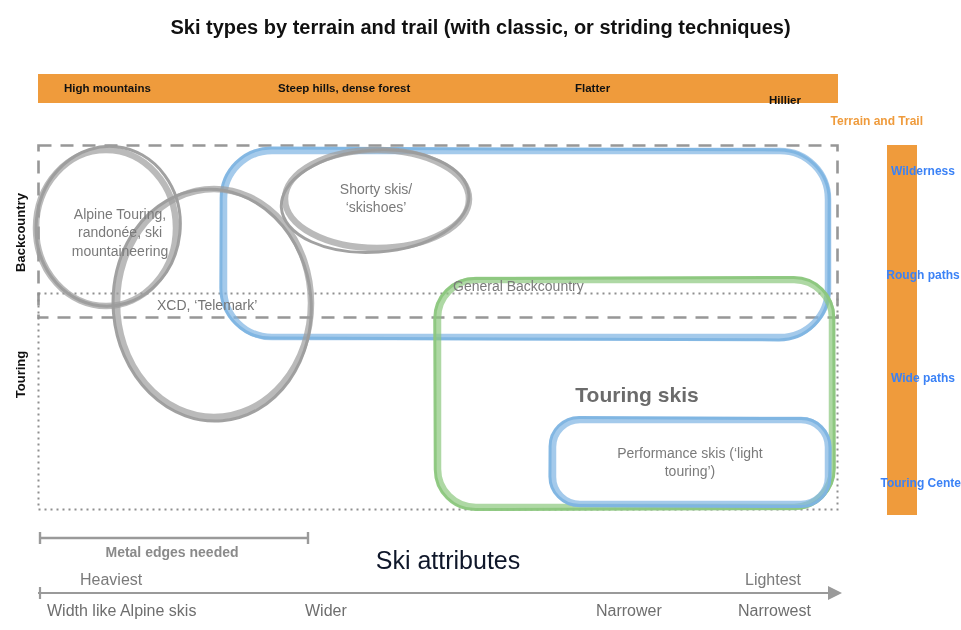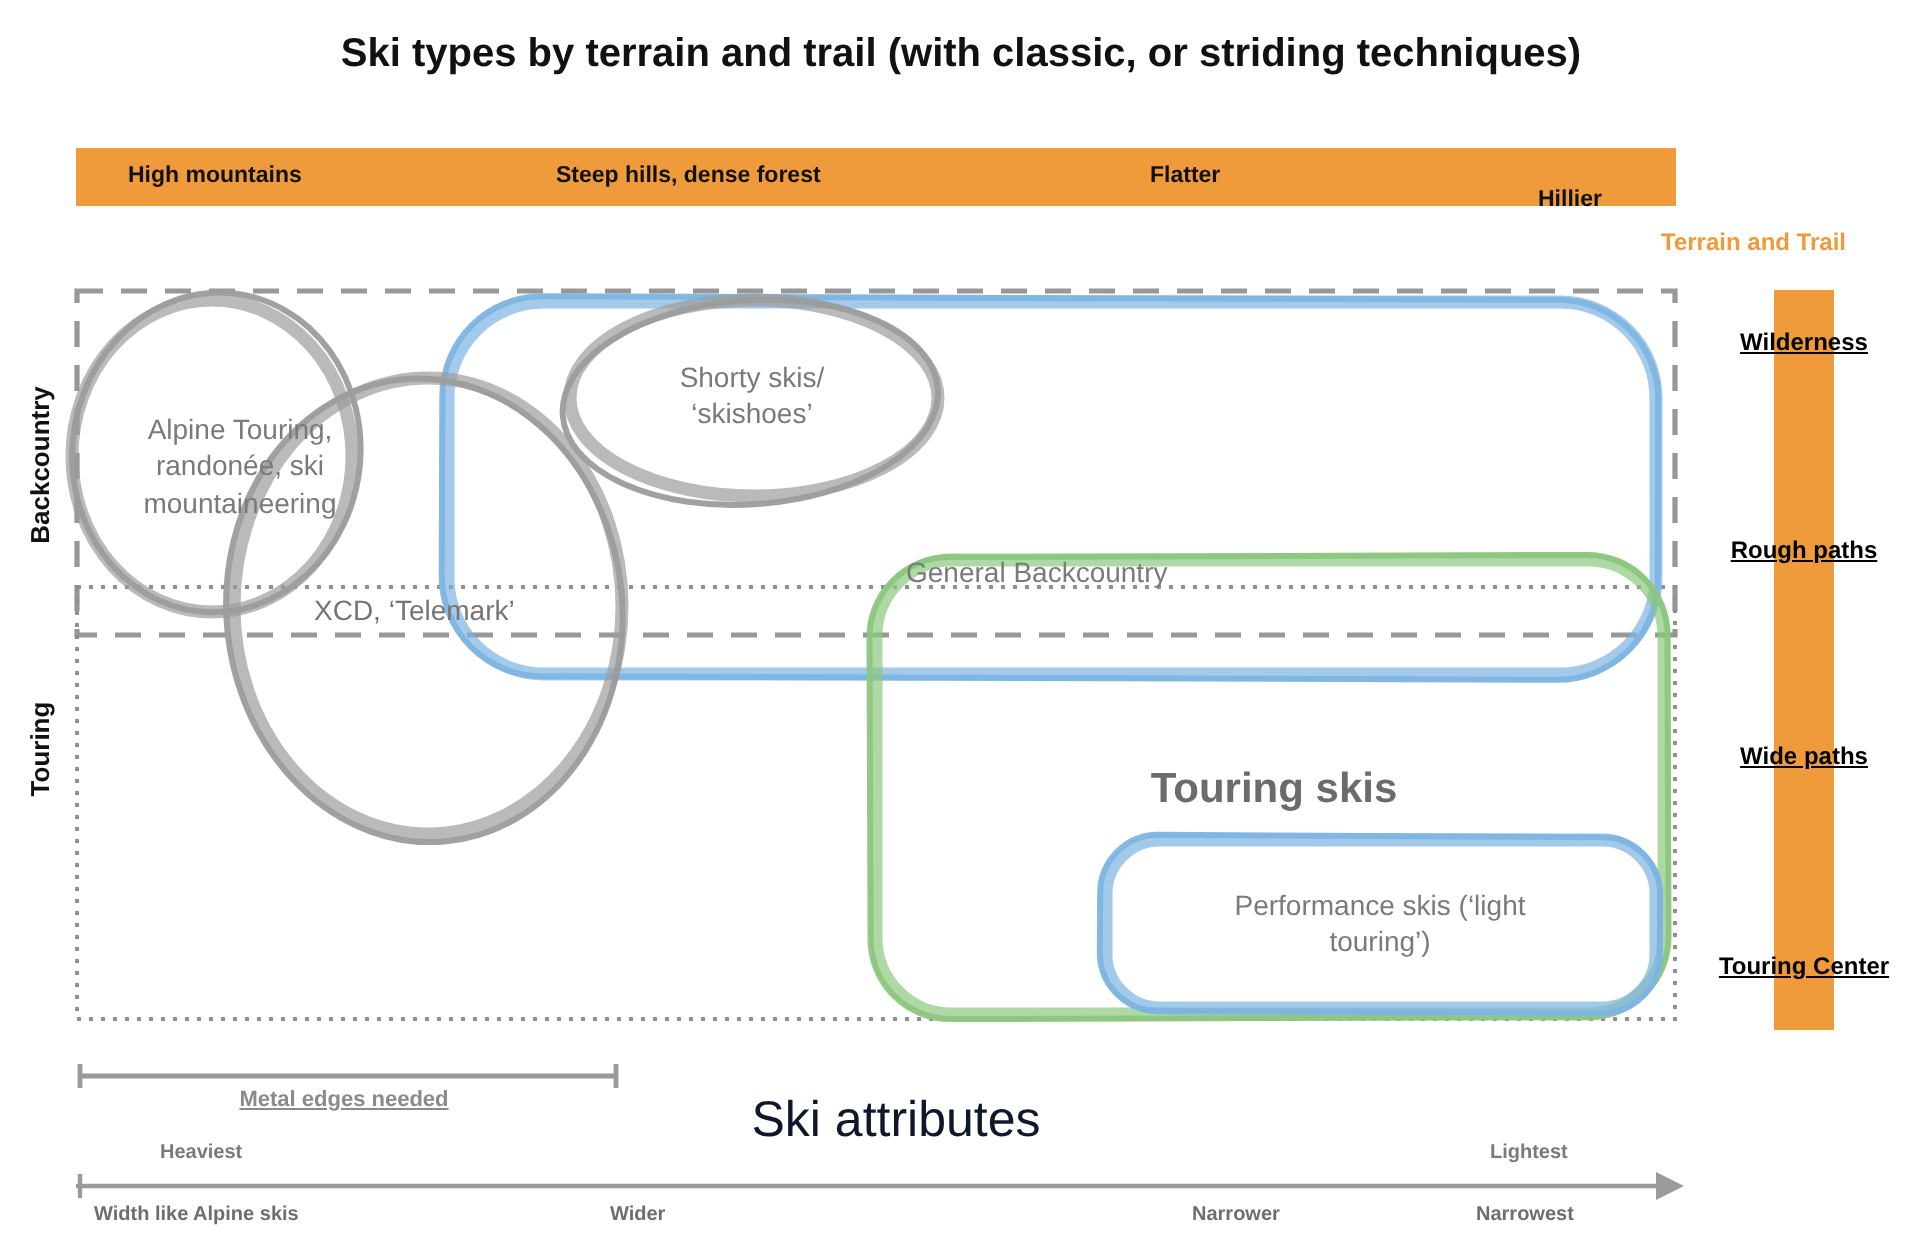--- a/index.html
+++ b/index.html
@@ -8,28 +8,28 @@
   }
   *{margin:0;padding:0;box-sizing:border-box;}
   body{background:#ffffff;font-family:"Liberation Sans","DejaVu Sans",sans-serif;}
   .stage{position:relative;width:961px;height:630px;background:#fff;overflow:hidden;padding-left:20px;}
   .abs{position:absolute;}
   .title{left:0;right:0;top:16px;text-align:center;font-size:20px;font-weight:bold;color:#111;}
   .topbar{left:38px;top:74px;width:800px;height:29px;background:var(--orange);}
   .topbar-label{top:82px;font-size:11.5px;font-weight:bold;color:#111;white-space:nowrap;}
   .terrain-title{right:38px;top:114px;font-size:12px;font-weight:bold;color:var(--orange);white-space:nowrap;}
   .rightbar{left:887px;top:145px;width:30px;height:370px;background:var(--orange);}
-  .right-label{left:902px;transform:translateX(-50%);font-size:12px;font-weight:bold;color:#000000;white-space:nowrap;text-decoration:underline;}
+  .right-label{left:923px;transform:translateX(-50%);font-size:12px;font-weight:bold;color:#3b82f6;white-space:nowrap;}
   .vlabel{font-size:13px;font-weight:bold;color:#111;text-align:center;transform:rotate(-90deg);white-space:nowrap;}
   .region-label{color:var(--textgray);font-size:14px;line-height:1.32;}
   .center-txt{text-align:center;transform:translate(-50%,-50%);}
   .touring-skis{font-size:21px;font-weight:bold;color:#6b6b6b;white-space:nowrap;}
-  .metal-label{font-size:11px;font-weight:bold;color:#8a8a8a;white-space:nowrap;transform:translateX(-50%);text-decoration:underline;}
+  .metal-label{font-size:14px;font-weight:bold;color:#8a8a8a;white-space:nowrap;transform:translateX(-50%);}
   .ski-attr{font-size:25px;font-weight:normal;color:#0f172a;white-space:nowrap;transform:translateX(-50%);}
-  .axis-lab{font-size:10px;font-weight:bold;color:#6e6e6e;white-space:nowrap;}
+  .axis-lab{font-size:16px;font-weight:normal;color:#6e6e6e;white-space:nowrap;}
   svg .s1{fill:none;stroke-width:6.5;opacity:.7;stroke-linecap:round;}
   svg .s2{fill:none;stroke-width:3;opacity:.95;stroke-linecap:round;}
 </style>
 </head>
 <body>
 
 <div class="stage">
 
   <div class="abs title">Ski types by terrain and trail (with classic, or striding techniques)</div>
 

